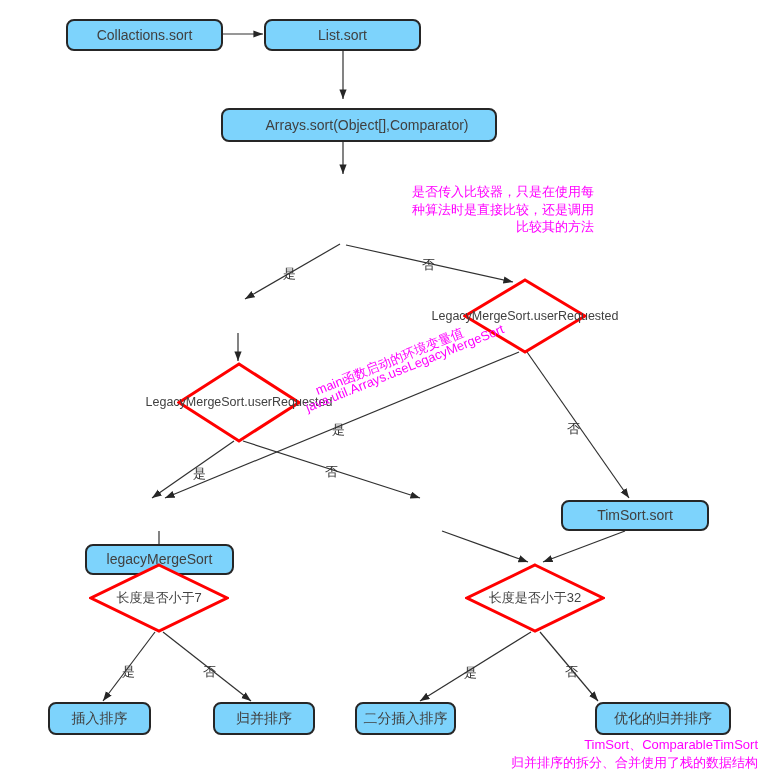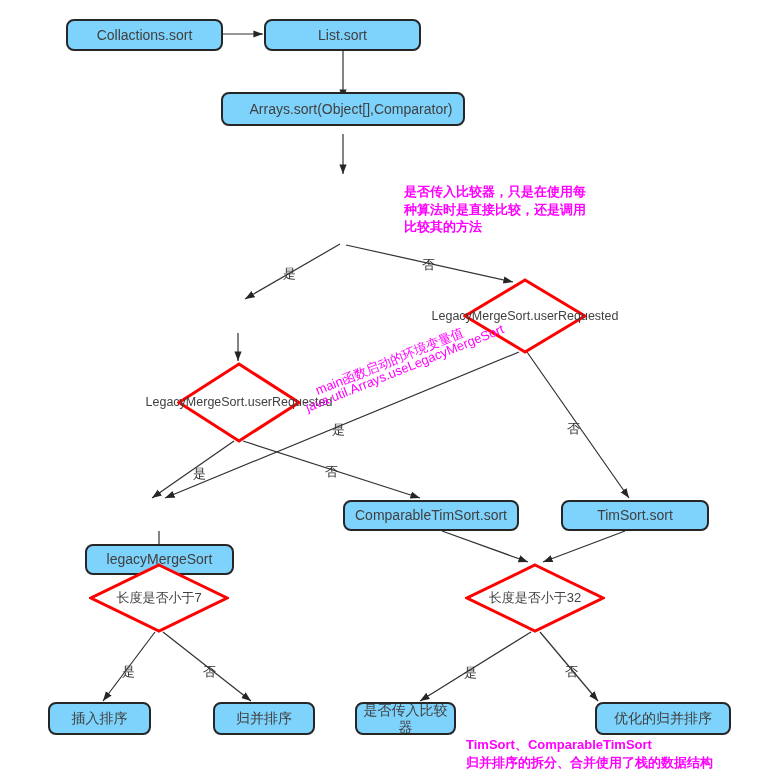--- a/index.html
+++ b/index.html
@@ -75,21 +75,21 @@
     white-space: nowrap;
     font-family: "Liberation Sans", "DejaVu Sans", sans-serif;
   }
   .note {
     position: absolute;
     color: #ff00ff;
     font-size: 13px;
     line-height: 1.35;
     white-space: pre-line;
   }
-  .note-center { text-align: left; font-weight: bold; }
+  .note-center { text-align: right; }
   .note-rot {
     transform-origin: left top;
     text-align: left;
   }
 </style>
 </head>
 <body>
 
 <div id="canvas">
 
@@ -138,47 +138,44 @@
   </svg>
 
   <div class="node box" style="left:66px; top:19px; width:157px; height:32px;">
     <span>Collactions.sort</span>
   </div>
 
   <div class="node box" style="left:264px; top:19px; width:157px; height:32px;">
     <span>List.sort</span>
   </div>
 
-  <div class="node box" style="left:221px; top:92px; width:244px; height:34px;padding-left:22px;">
+  <div class="node box" style="left:221px; top:108px; width:276px; height:34px;padding-left:22px;">
     <span>Arrays.sort(Object[],Comparator)</span>
   </div>
 
 
   <div class="node box" style="left:85px; top:500px; width:149px; height:31px;margin-top:44px;">
     <span>legacyMergeSort</span>
   </div>
 
-  <div class="node box" style="left:343px; top:500px; width:176px; height:31px;">
-    <span>ComparableTimSort.sort</span>
-  </div>
 
   <div class="node box" style="left:48px; top:702px; width:103px; height:33px;">
     <span>插入排序</span>
   </div>
 
   <div class="node box" style="left:561px; top:500px; width:148px; height:31px;">
     <span>TimSort.sort</span>
   </div>
 
   <div class="node box" style="left:213px; top:702px; width:102px; height:33px;">
     <span>归并排序</span>
   </div>
 
   <div class="node box" style="left:355px; top:702px; width:101px; height:33px;">
-    <span>是否传入比较器</span>
+    <span>二分插入排序</span>
   </div>
 
   <div class="node box" style="left:547px; top:702px; width:136px; height:33px;margin-left:48px;">
     <span>优化的归并排序</span>
   </div>
 
 
   <div class="diamond-wrap" style="left:463px; top:278px; width:124px; height:76px;">
     <svg class="diamond-shape" viewBox="0 0 124 76" preserveAspectRatio="none">
       <polygon points="62,2 122,38 62,74 2,38" fill="#ffffff" stroke="#ff0000" stroke-width="3"></polygon>

